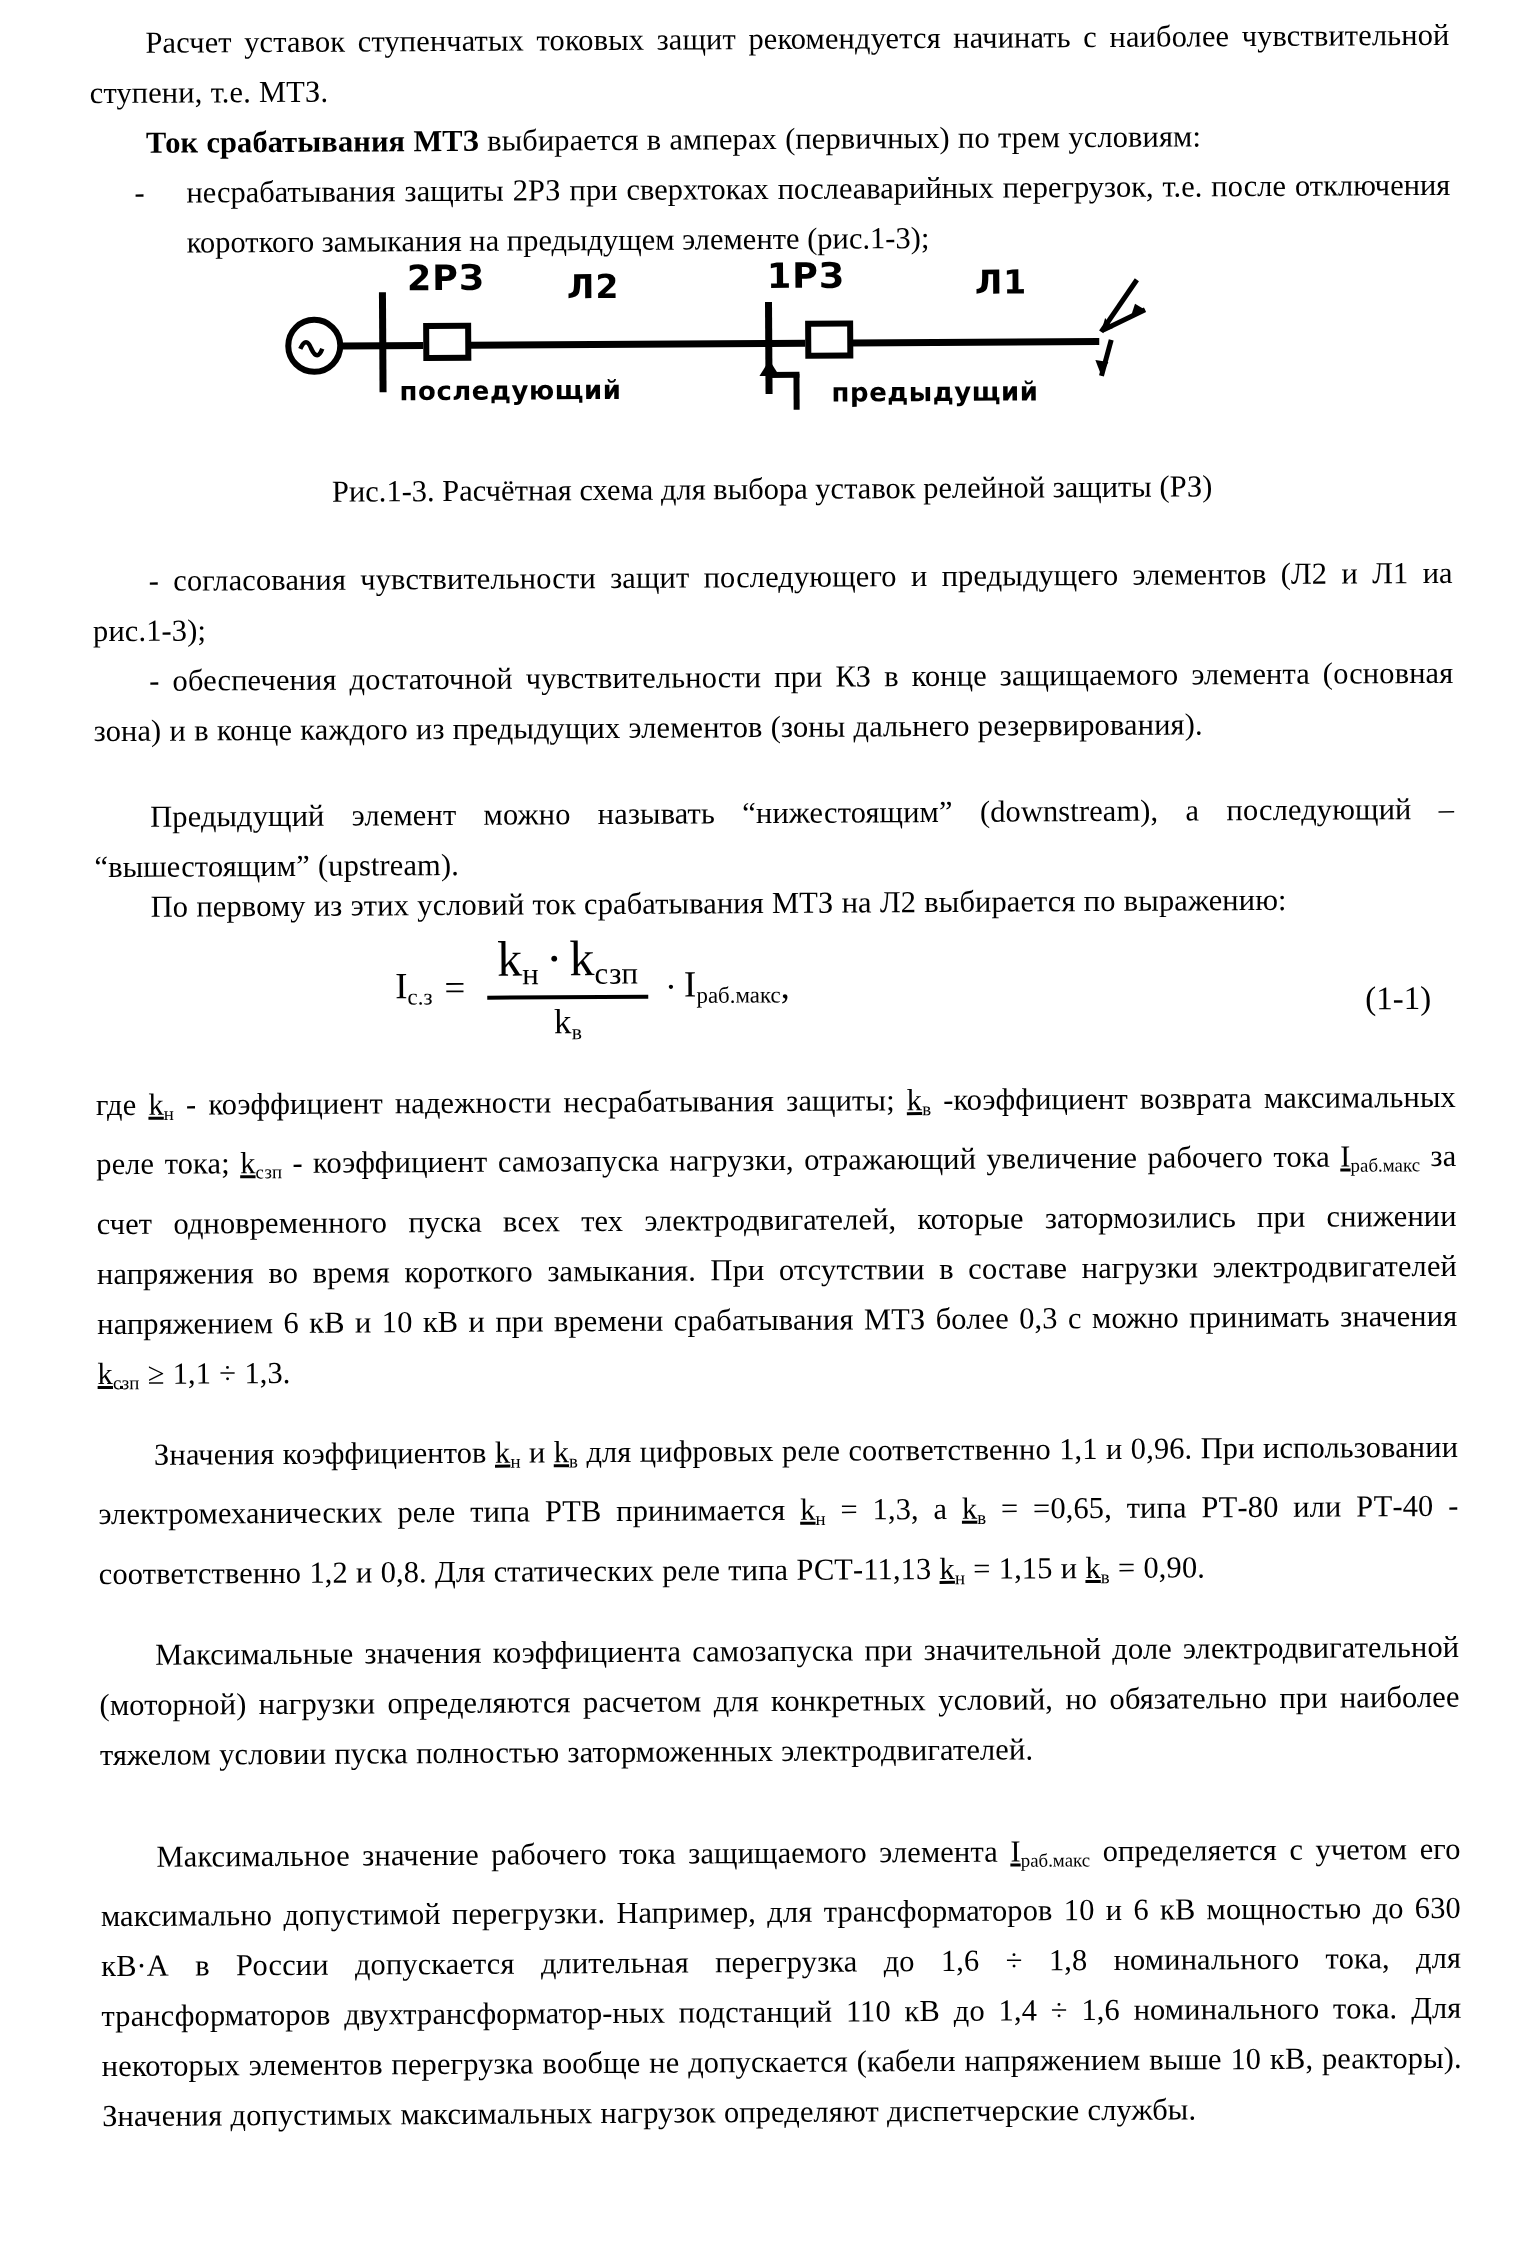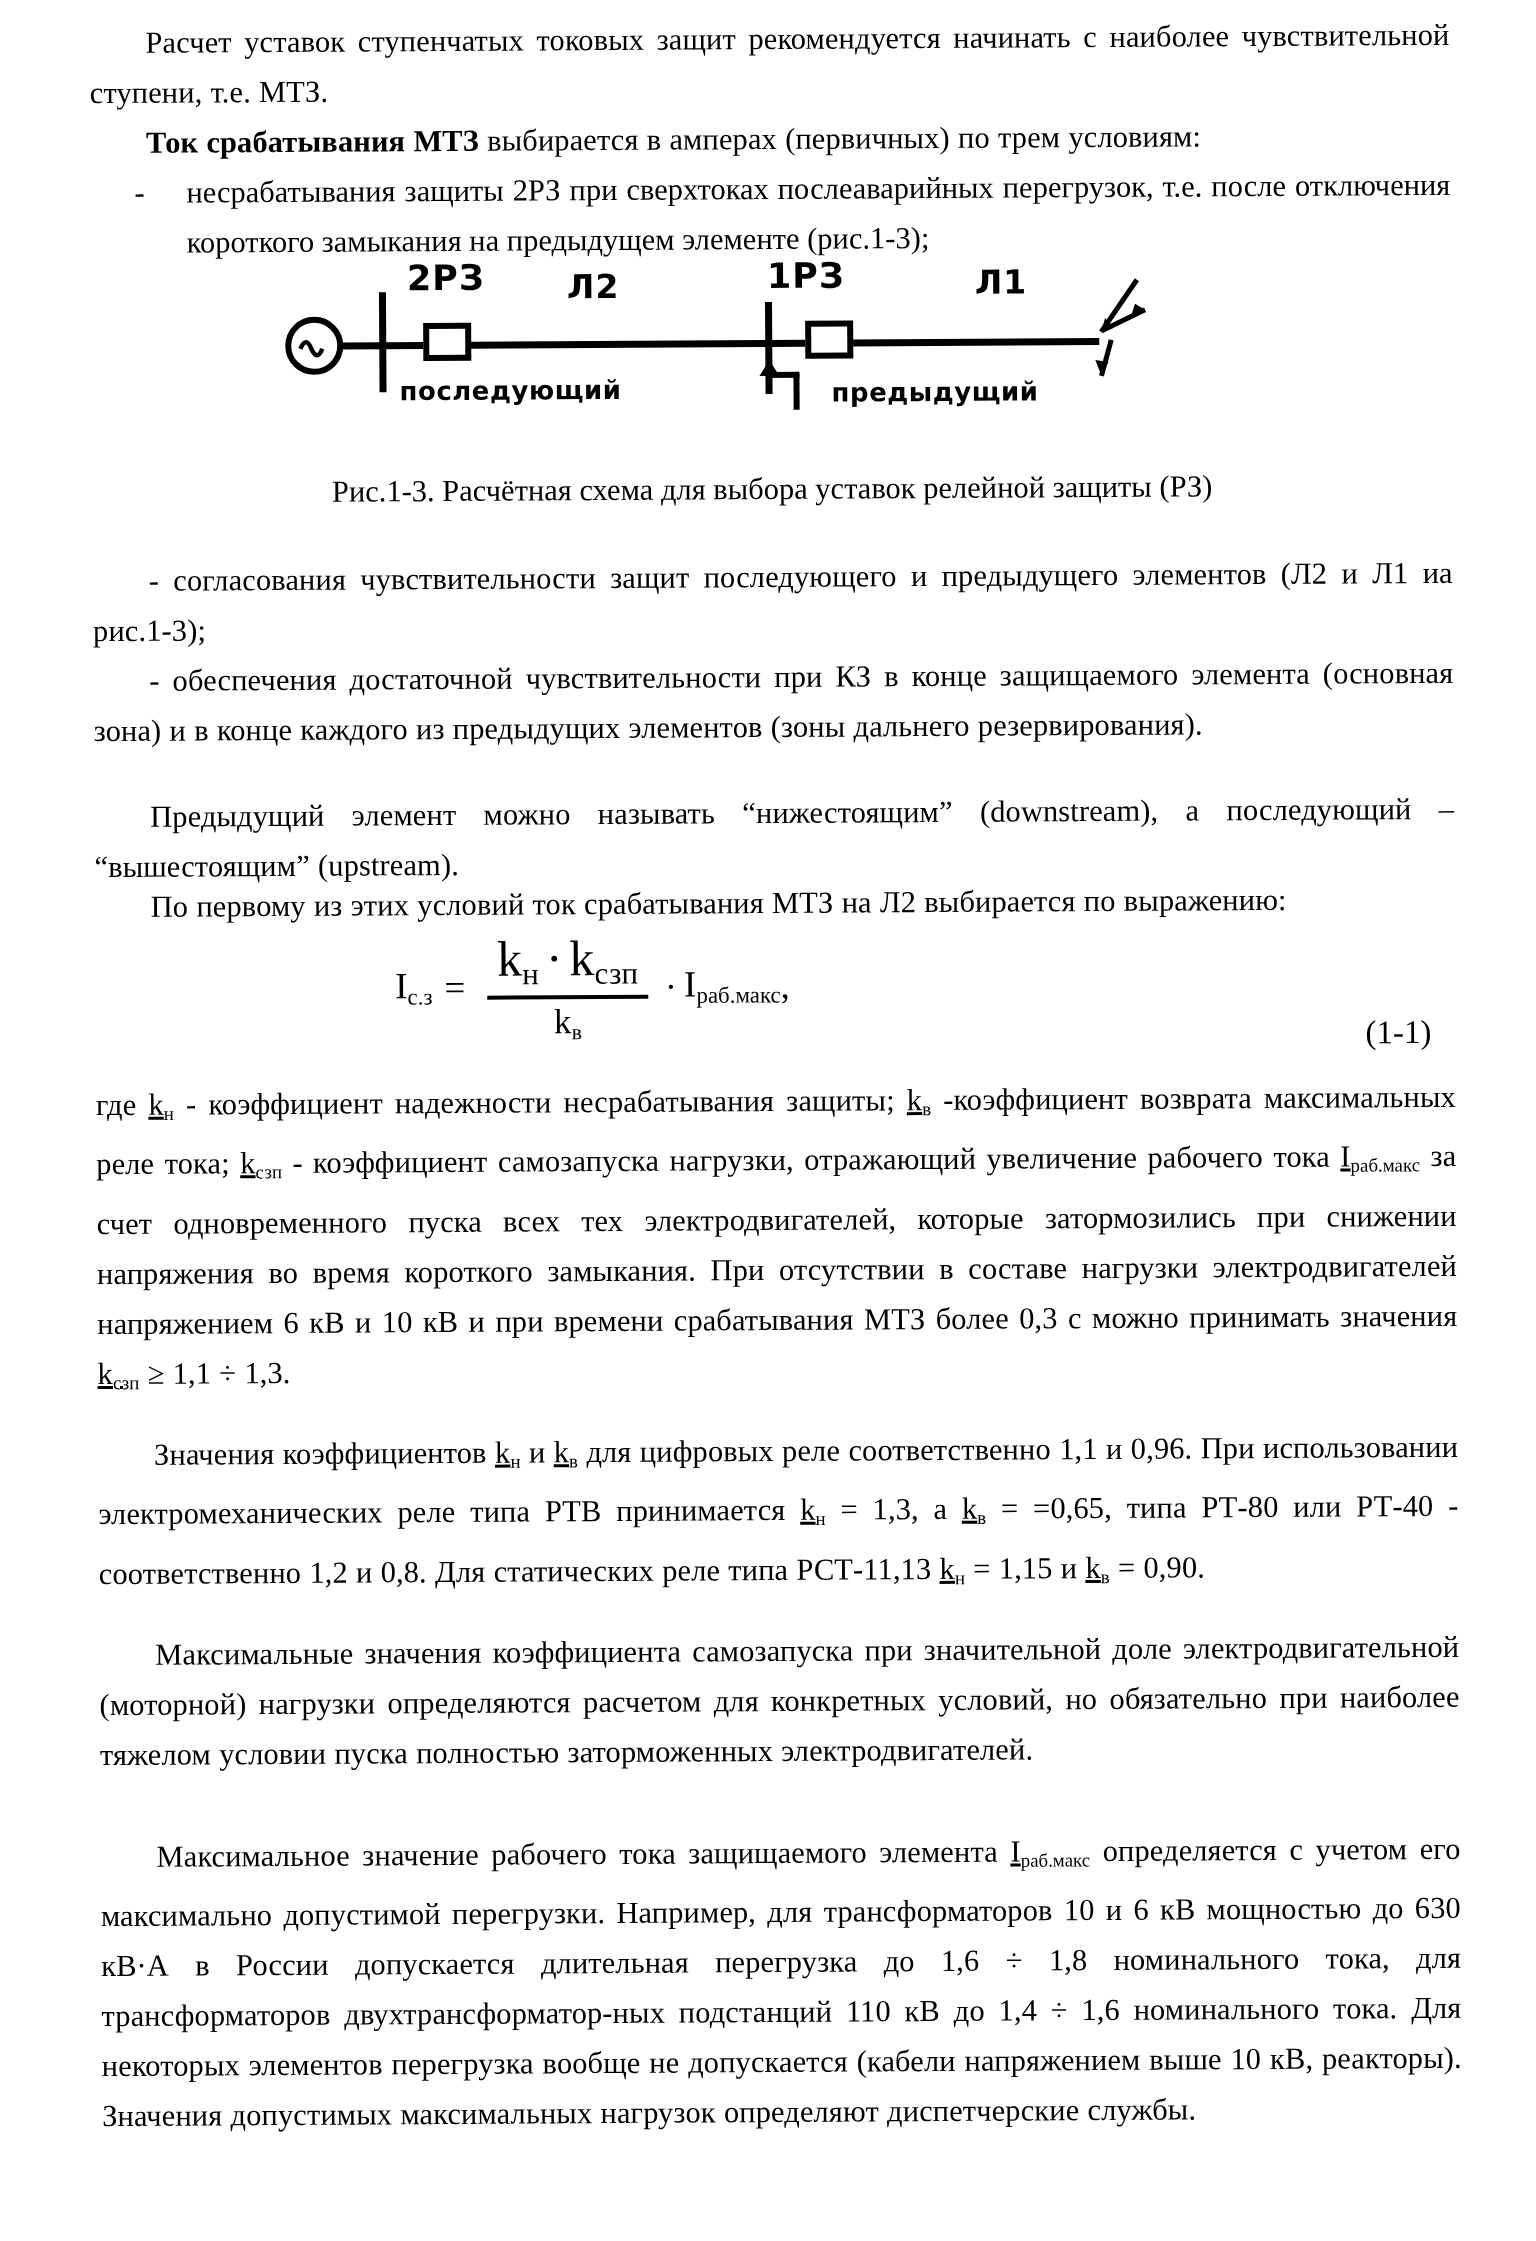--- a/index.html
+++ b/index.html
@@ -153,21 +153,20 @@
   .frac .den {
     padding: 3px 10px 0 10px;
     font-size: 35px;
     white-space: nowrap;
   }
   .eqno {
     position: absolute;
     right: 24px;
     top: 56px;
     font-size: 33px;
-    margin-top: 34px;
   }
   .dotop { padding: 0 7px; }
 
   .fig-caption {
     position: absolute;
     left: 96px;
     top: 472px;
     width: 1360px;
     text-align: center;
     font-size: 30.5px;

